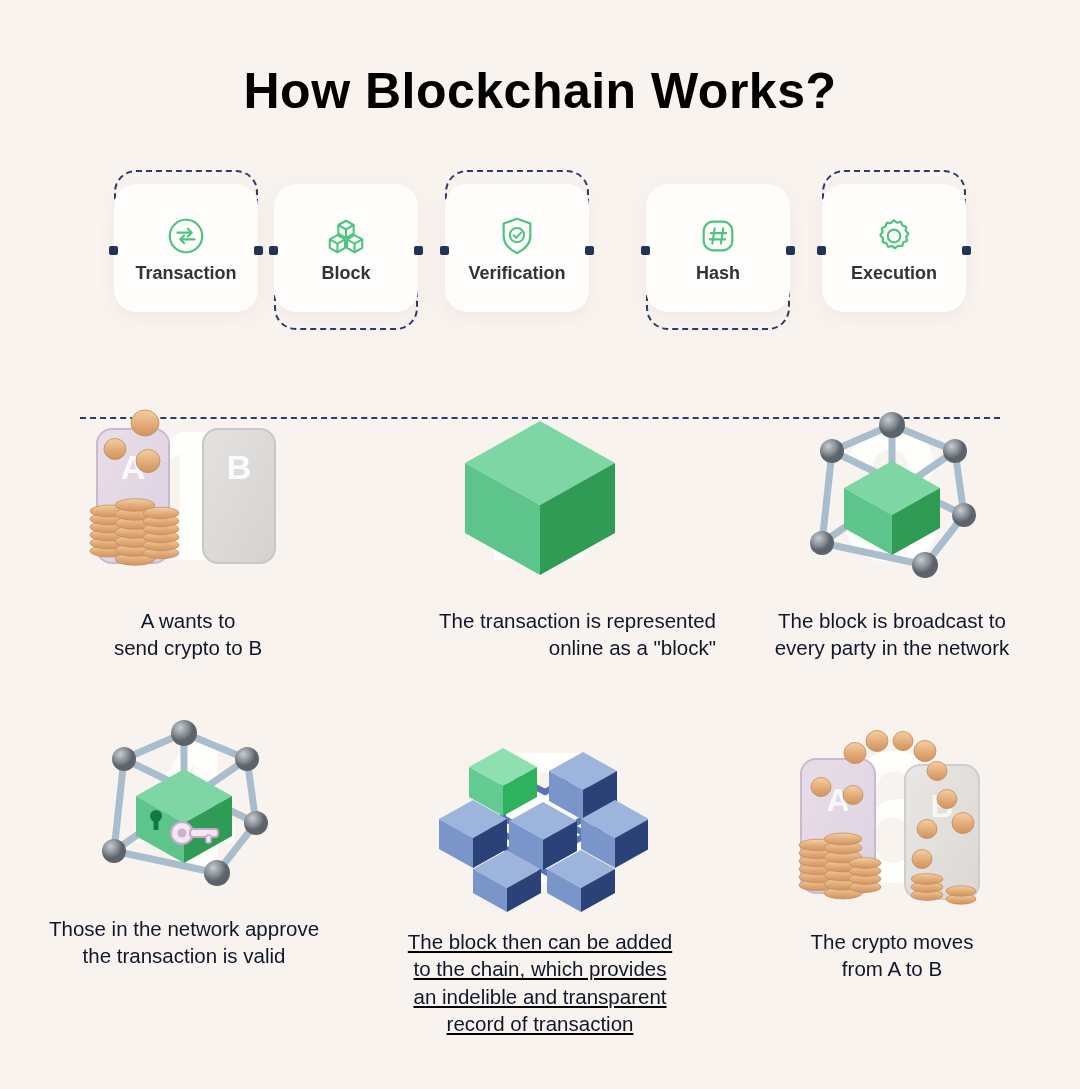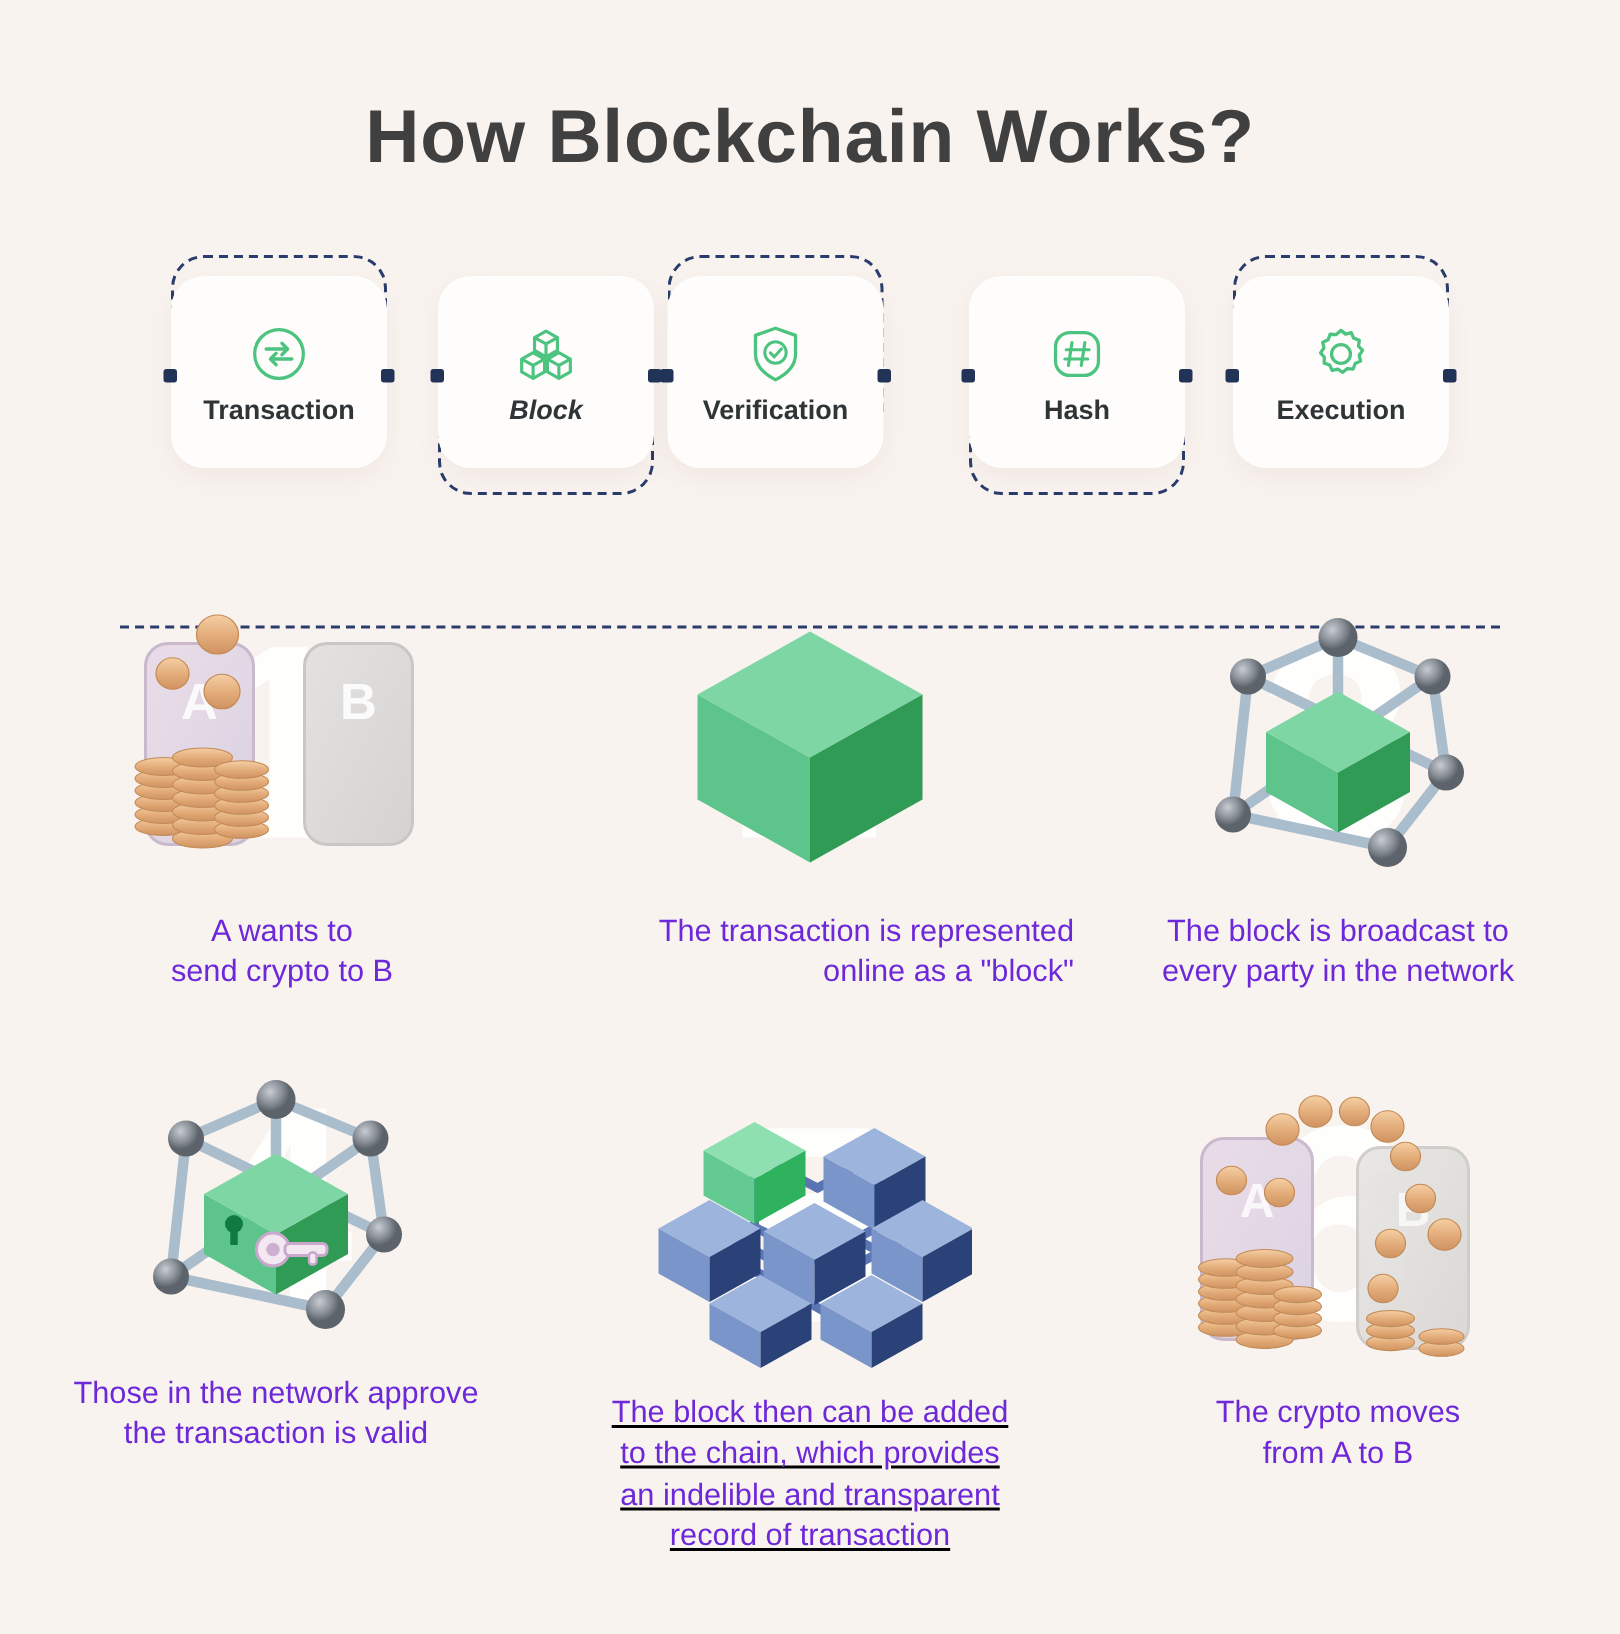--- a/index.html
+++ b/index.html
@@ -11,21 +11,21 @@
     overflow:hidden;
   }
 
   
   .title {
     position:absolute; top:62px; left:0; width:100%;
     text-align:center;
     font-size:50px;
     font-weight:700;
     letter-spacing:0.5px;
-    color:#404040;
+    color:#000000;
   }
 
   
   .flow {
     position:absolute; top:170px; left:0; width:1080px; height:155px;
   }
   .flow-line {
     position:absolute; top:247px; left:80px; width:920px;
     border-top:2px dashed #2a3c6b;
     z-index:1;
@@ -95,21 +95,21 @@
     opacity:0.93;
     line-height:1;
     z-index:0;
     user-select:none;
   }
   .art > svg, .art > .artbox { position:relative; z-index:2; }
   .caption {
     margin-top:14px;
     font-size:20.5px;
     line-height:1.33;
-    color:#6d28d9;
+    color:#0f172a;
     white-space:pre-line;
   }
 </style>
 </head>
 <body>
 
 <div class="title">How Blockchain Works?</div>
 
 <div class="flow">
 
@@ -124,21 +124,21 @@
           <path d="M13 18.5 h14 M24 14.5 l4 4 -4 4" fill="none" stroke="#4cc47f" stroke-width="2.3" stroke-linecap="round" stroke-linejoin="round"></path>
           <path d="M31 25.5 h-14 M20 21.5 l-4 4 4 4" fill="none" stroke="#4cc47f" stroke-width="2.3" stroke-linecap="round" stroke-linejoin="round"></path>
         </svg>
       </span>
       <span class="label">Transaction</span>
     </div>
     <div class="node" style="left:-5px; top:62px;"></div>
     <div class="node" style="left:140px; top:62px;"></div>
   </div>
 
-  <div class="step down" style="left:292px;font-style:italic;">
+  <div class="step down" style="left:274px;">
     <div class="dashbox"></div>
     <div class="card">
       <span class="icon">
         <svg width="42" height="42" viewBox="0 0 44 44">
           <g fill="none" stroke="#4cc47f" stroke-width="2.2" stroke-linejoin="round">
             <path d="M22 6 l8 4.5 v9 L22 24 l-8-4.5 v-9 z"></path>
             <path d="M14 10.5 L22 15 l8-4.5 M22 15 v9"></path>
             <path d="M13 21 l8 4.5 v9 L13 39 l-8-4.5 v-9 z"></path>
             <path d="M5 25.5 L13 30 l8-4.5 M13 30 v9"></path>
             <path d="M31 21 l8 4.5 v9 L31 39 l-8-4.5 v-9 z"></path>

